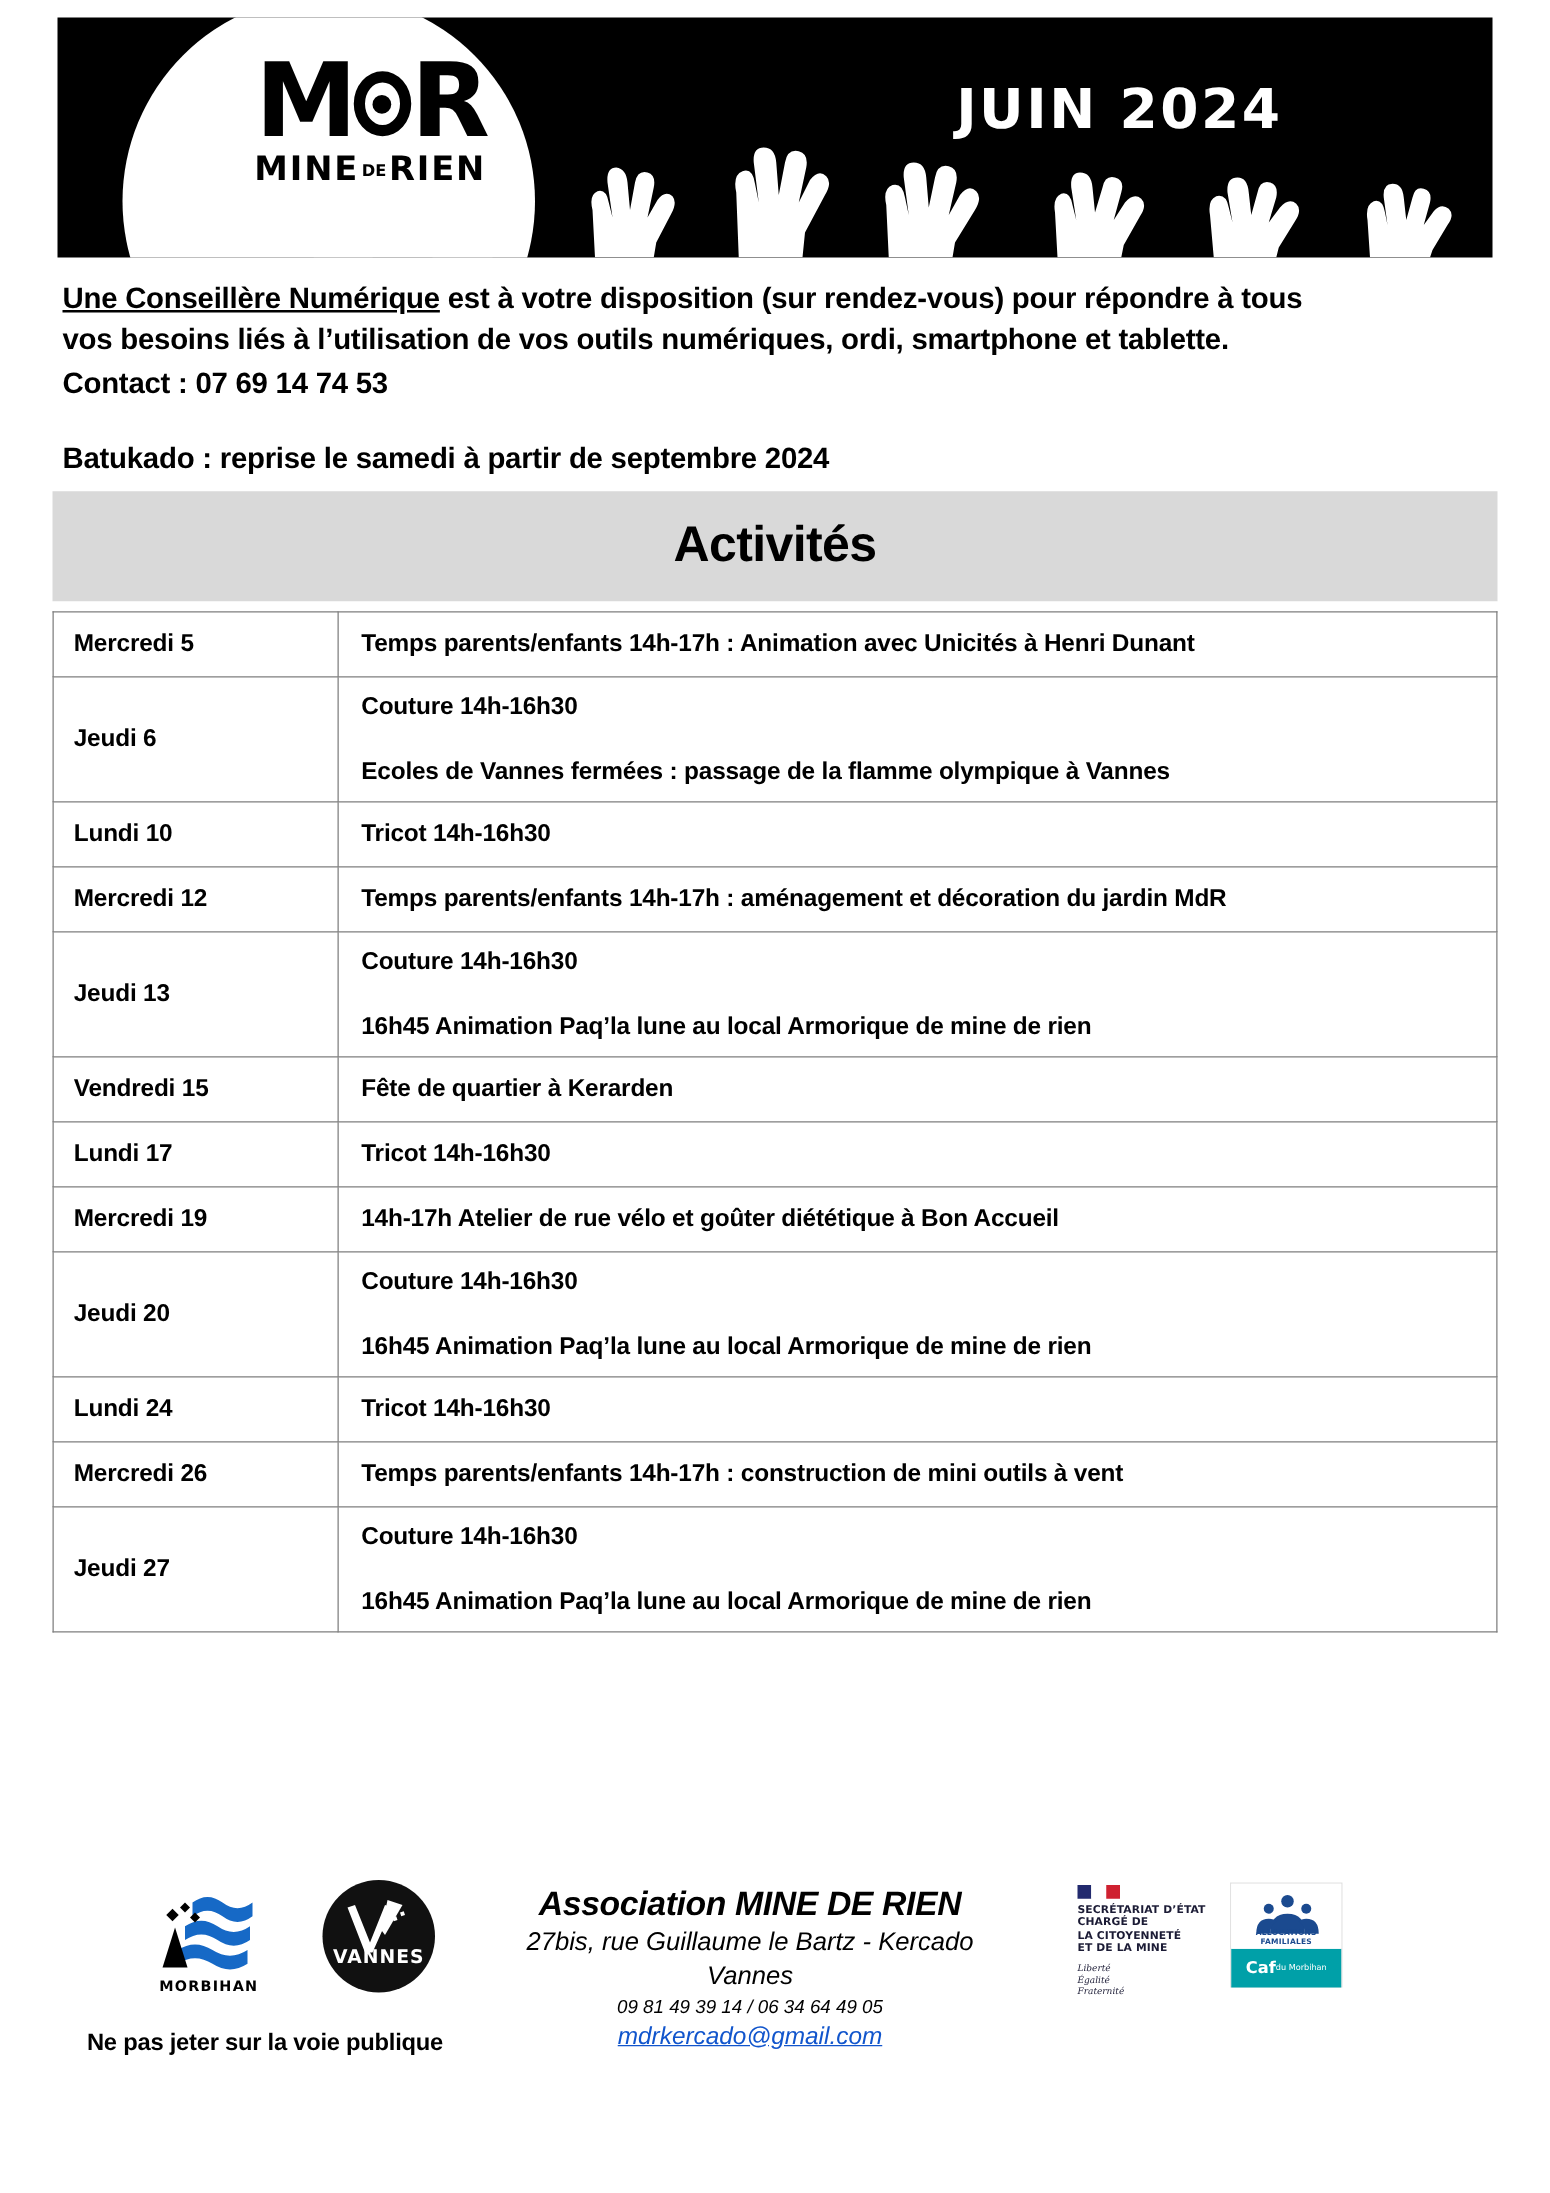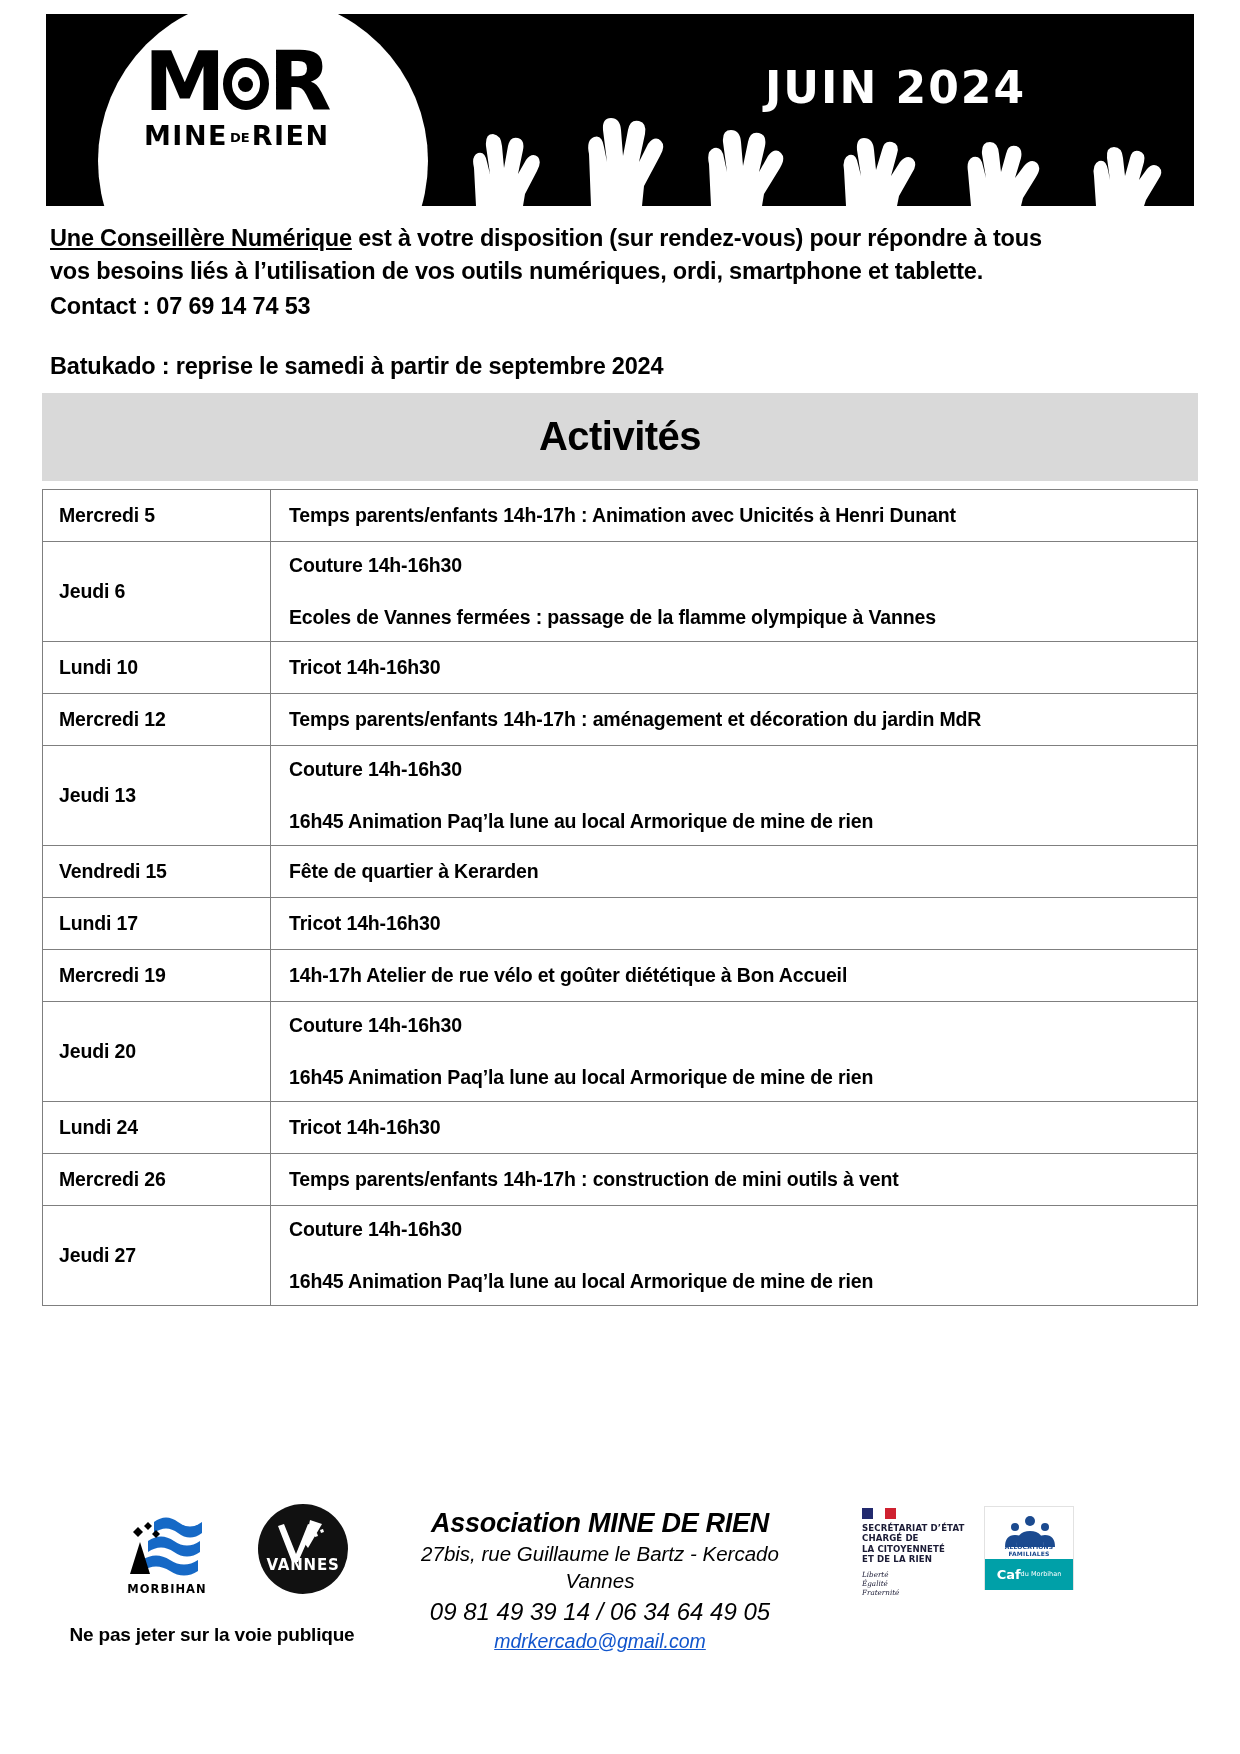--- a/index.html
+++ b/index.html
@@ -36,21 +36,21 @@
     width: 330px;
     height: 330px;
     border-radius: 50%;
     background: #ffffff;
   }
   .logo-wrap {
     position: absolute;
     left: 98px;
     top: 30px;
     width: 245px;
-    text-align: left;
+    text-align: right;
     z-index: 4;
   }
   .logo-mdr {
     font-family: "DejaVu Sans", sans-serif;
     font-weight: bold;
     font-size: 82px;
     line-height: 0.92;
     letter-spacing: -3px;
     color: #000;
     position: relative;
@@ -205,21 +205,21 @@
     font-size: 19px; font-weight: bold; letter-spacing: -0.2px;
   }
   .assoc {
     position: absolute; left: 390px; top: 12px; width: 420px;
     text-align: center;
     font-style: italic;
     line-height: 1.3;
   }
   .assoc-name { font-size: 27px; font-weight: bold; letter-spacing: -0.3px; }
   .assoc-addr { font-size: 20.5px; }
-  .assoc-phone { font-size: 24px; margin-top: 2px; }
+  .assoc-phone { font-size: 15px; margin-top: 2px; }
   .assoc-mail {
     font-size: 19.5px;
     color: #1155cc;
     text-decoration: underline;
     font-style: italic;
     display: inline-block;
     margin-top: 1px;
   }
   .logo-etat { position: absolute; left: 862px; top: 14px; width: 112px; }
   .etat-flag { display: flex; width: 34px; height: 11px; margin-bottom: 4px; }
@@ -418,21 +418,21 @@
     <div class="logo-etat">
       <div class="etat-flag">
         <span style="background:#222a6e"></span>
           <span style="background:#ffffff"></span>
           <span style="background:#cf2130"></span>
       </div>
       <div class="etat-text">
         <div>SECRÉTARIAT D’ÉTAT</div>
         <div>CHARGÉ DE</div>
         <div>LA CITOYENNETÉ</div>
-        <div>ET DE LA RIEN</div>
+        <div>ET DE LA MINE</div>
       </div>
       <div class="etat-devise">
         <div>Liberté</div>
         <div>Égalité</div>
         <div>Fraternité</div>
       </div>
     </div>
 
     <div class="logo-caf">
       <div class="caf-top">

